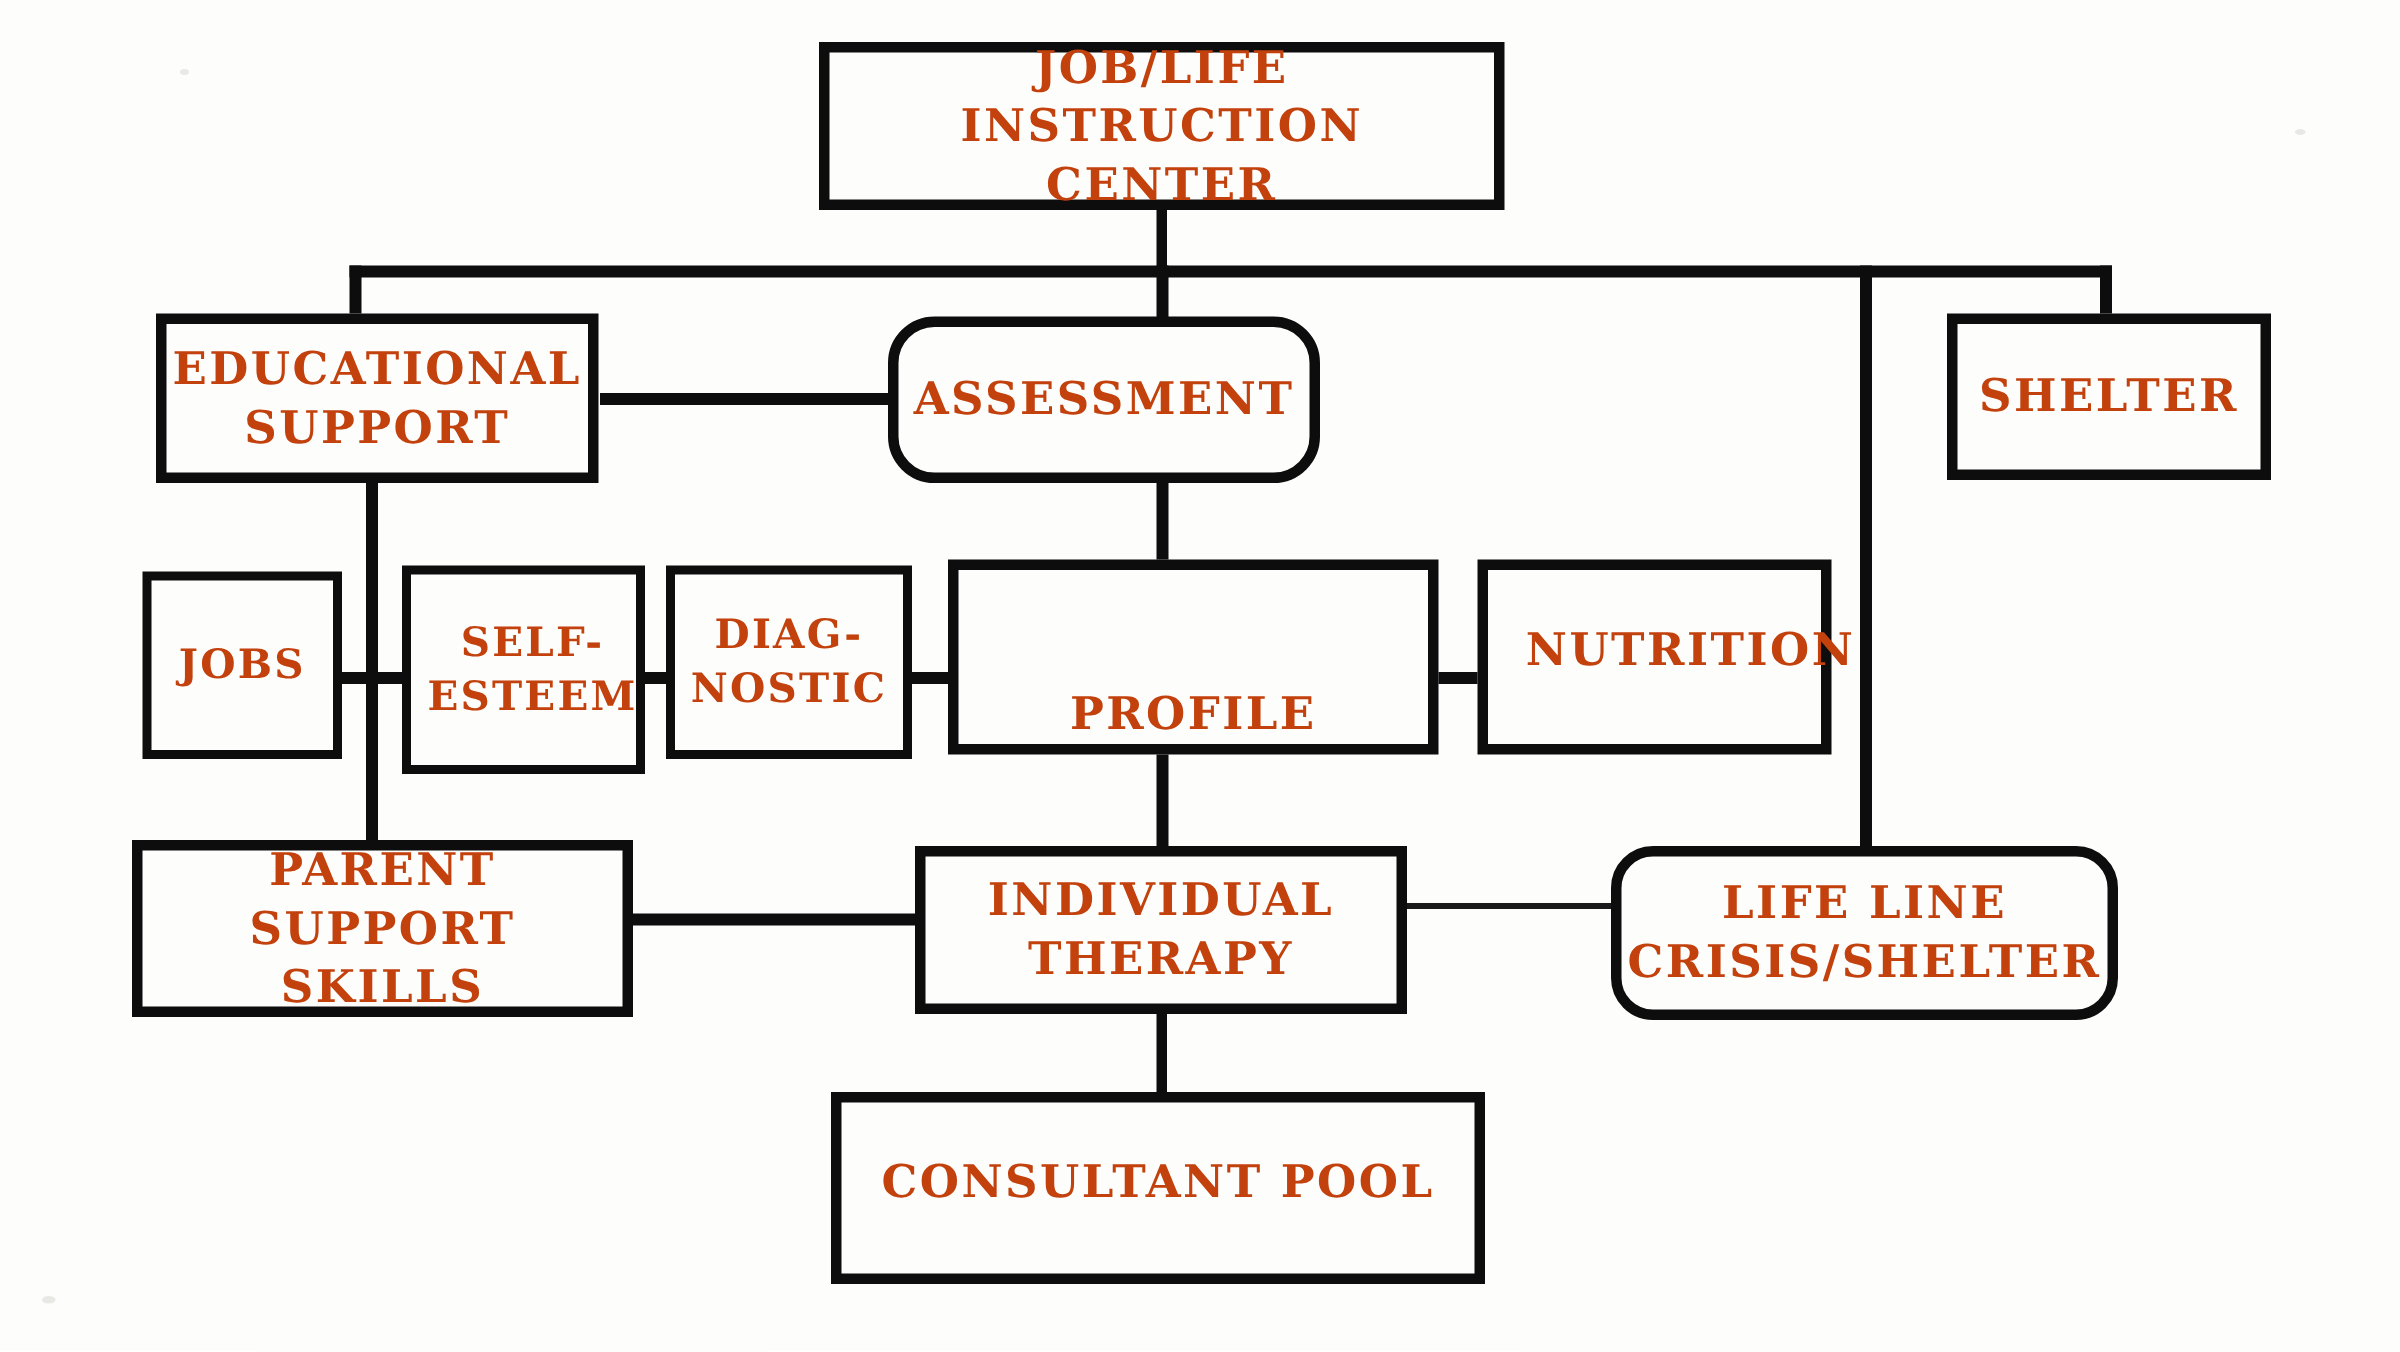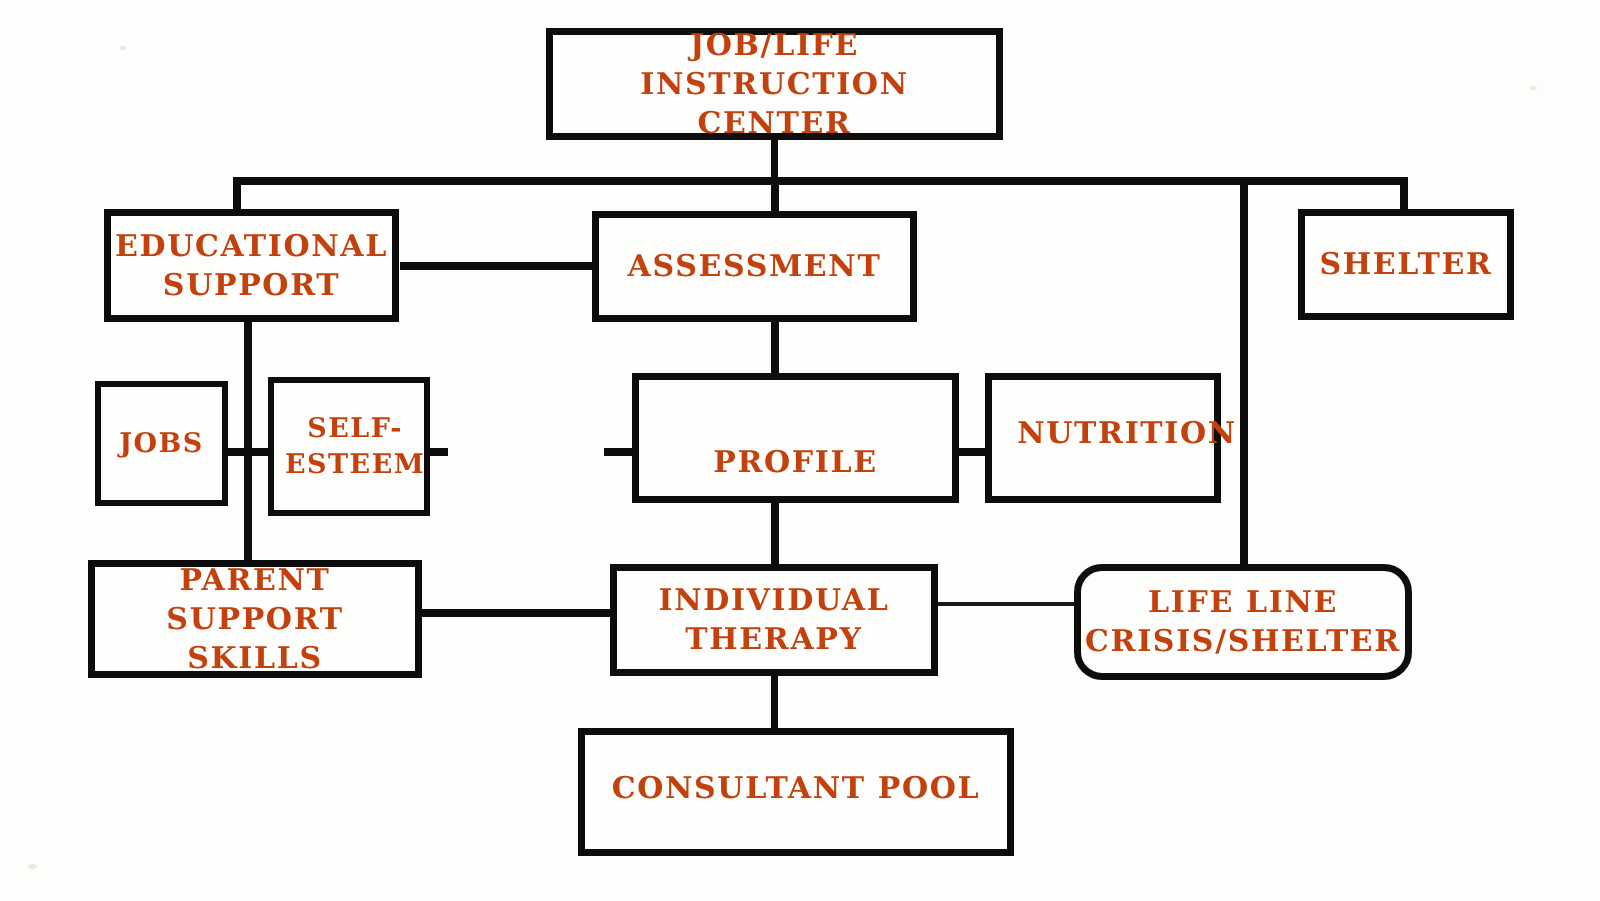--- a/index.html
+++ b/index.html
@@ -48,21 +48,21 @@
     white-space: pre-line;
     text-rendering: geometricPrecision;
     padding: 0 6px;
   }
 
   
   .fs-root   { font-size: 30px; }
   .fs-major  { font-size: 30px; }
   .fs-small  { font-size: 27px; }
   .align-upper  { align-items: flex-start; padding-top: 34px; }
-  .align-lower  { align-items: flex-end;   padding-bottom: 14px; text-align: right; }
+  .align-lower  { align-items: flex-end;   padding-bottom: 0; text-align: right; }
 
   
   .speck {
     position: absolute;
     background: #e8e8e4;
     border-radius: 50%;
     z-index: 0;
     pointer-events: none;
   }
 </style>
@@ -114,37 +114,41 @@
   <div class="node" style="left:546px; top:28px; width:457px; height:112px;">
     <span class="node-label fs-root">JOB/LIFE
 INSTRUCTION CENTER</span>
   </div>
 
   <div class="node" style="left:104px; top:209px; width:295px; height:113px;">
     <span class="node-label fs-major">EDUCATIONAL
 SUPPORT</span>
   </div>
 
-  <div class="node" style="left:592px; top:211px; width:325px; height:111px;">
+  <div class="node" style="left:592px; top:211px; width:288px; height:111px;border-radius:31px;">
     <span class="node-label fs-major">ASSESSMENT</span>
   </div>
 
   <div class="node" style="left:1298px; top:209px; width:216px; height:111px;">
     <span class="node-label fs-major">SHELTER</span>
   </div>
 
   <div class="node thin-border" style="left:95px; top:381px; width:133px; height:125px;">
     <span class="node-label fs-small">JOBS</span>
   </div>
 
   <div class="node thin-border" style="left:268px; top:377px; width:162px; height:139px;padding-left:12px;">
     <span class="node-label fs-small">SELF-
 ESTEEM</span>
   </div>
 
+  <div class="node thin-border" style="left:444px; top:377px; width:164px; height:129px;">
+    <span class="node-label fs-small">DIAG-
+NOSTIC</span>
+  </div>
 
   <div class="node align-lower" style="left:632px; top:373px; width:327px; height:130px;">
     <span class="node-label fs-major">PROFILE</span>
   </div>
 
   <div class="node align-upper" style="left:985px; top:373px; width:236px; height:130px;padding-left:48px;">
     <span class="node-label fs-major">NUTRITION</span>
   </div>
 
   <div class="node" style="left:88px; top:560px; width:334px; height:118px;">
@@ -155,17 +159,17 @@
   <div class="node" style="left:610px; top:564px; width:328px; height:112px;">
     <span class="node-label fs-major">INDIVIDUAL
 THERAPY</span>
   </div>
 
   <div class="node" style="left:1074px; top:564px; width:338px; height:116px;border-radius:28px;">
     <span class="node-label fs-major">LIFE LINE
 CRISIS/SHELTER</span>
   </div>
 
-  <div class="node align-upper" style="left:554px; top:728px; width:436px; height:128px;margin-left:24px;">
+  <div class="node align-upper" style="left:554px; top:728px; width:436px; height:128px;">
     <span class="node-label fs-major">CONSULTANT POOL</span>
   </div>
 
 </div>
 
 </body></html>

